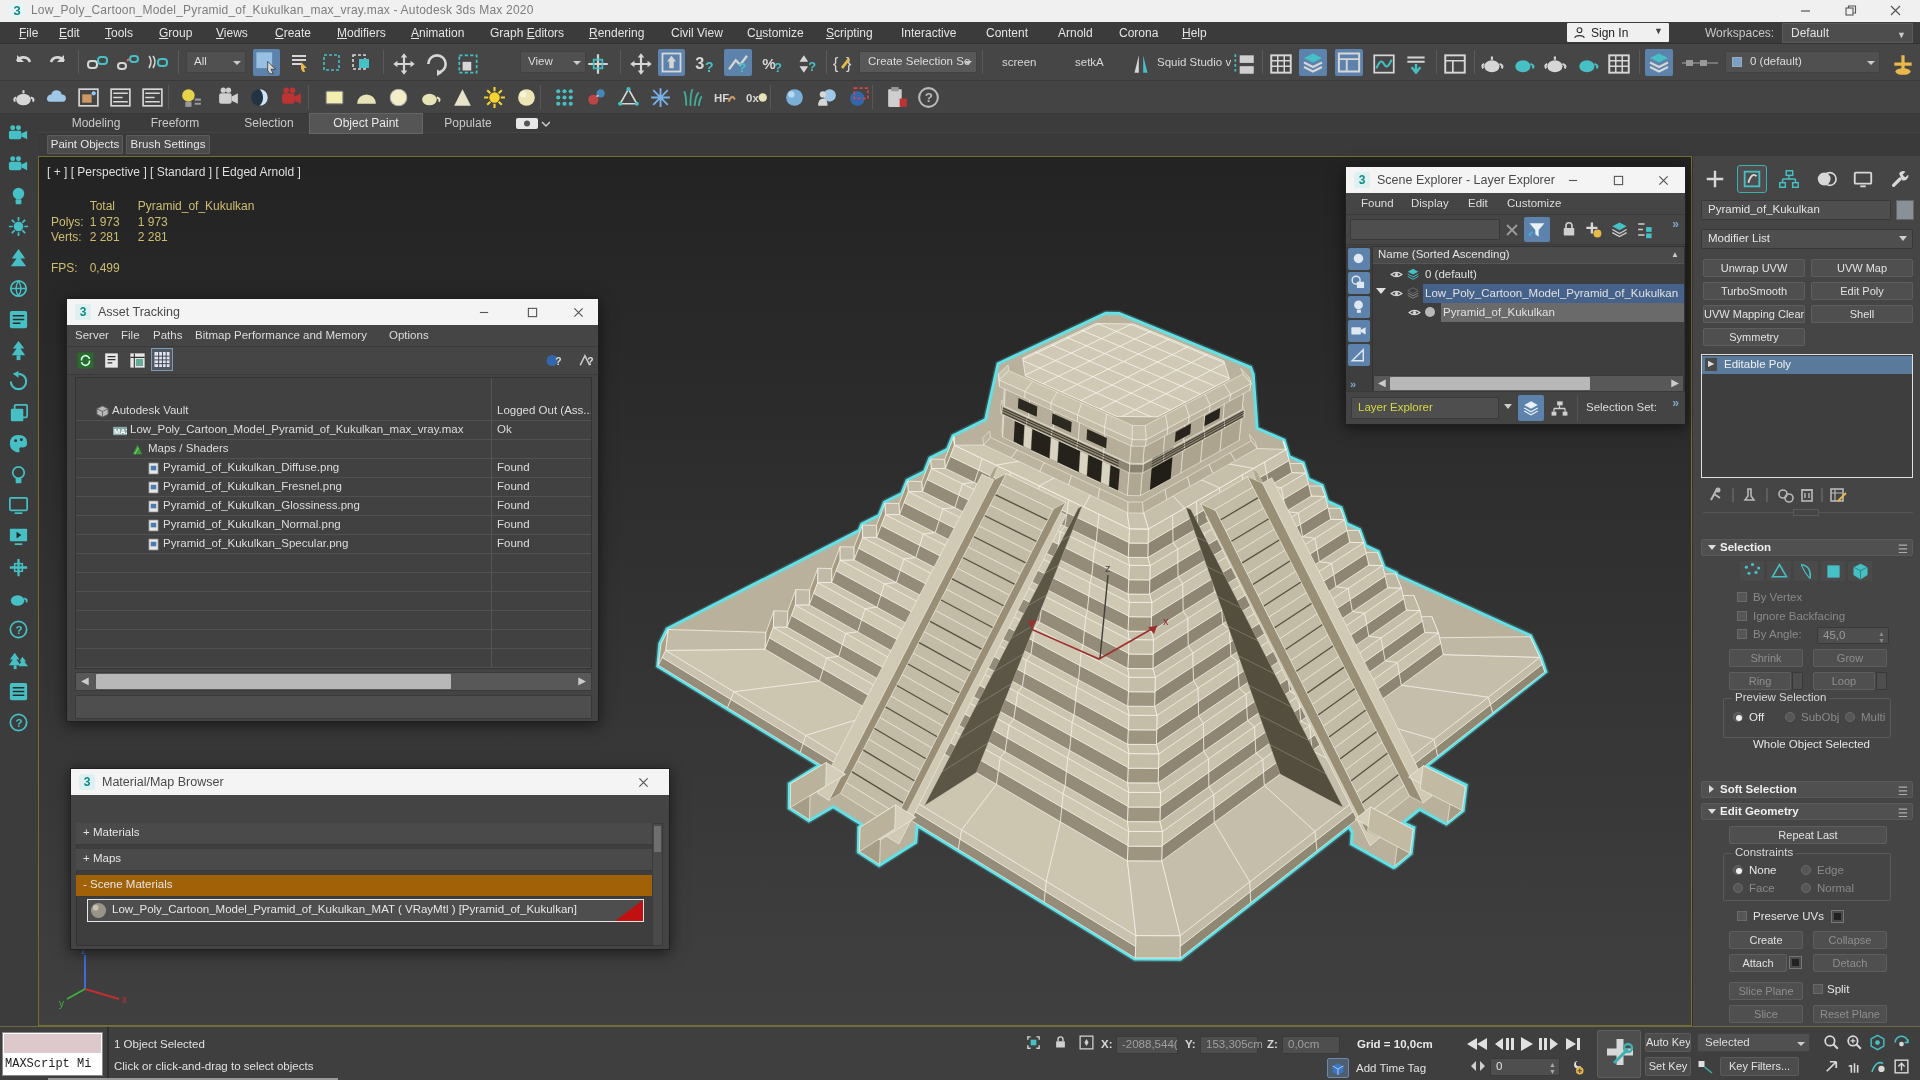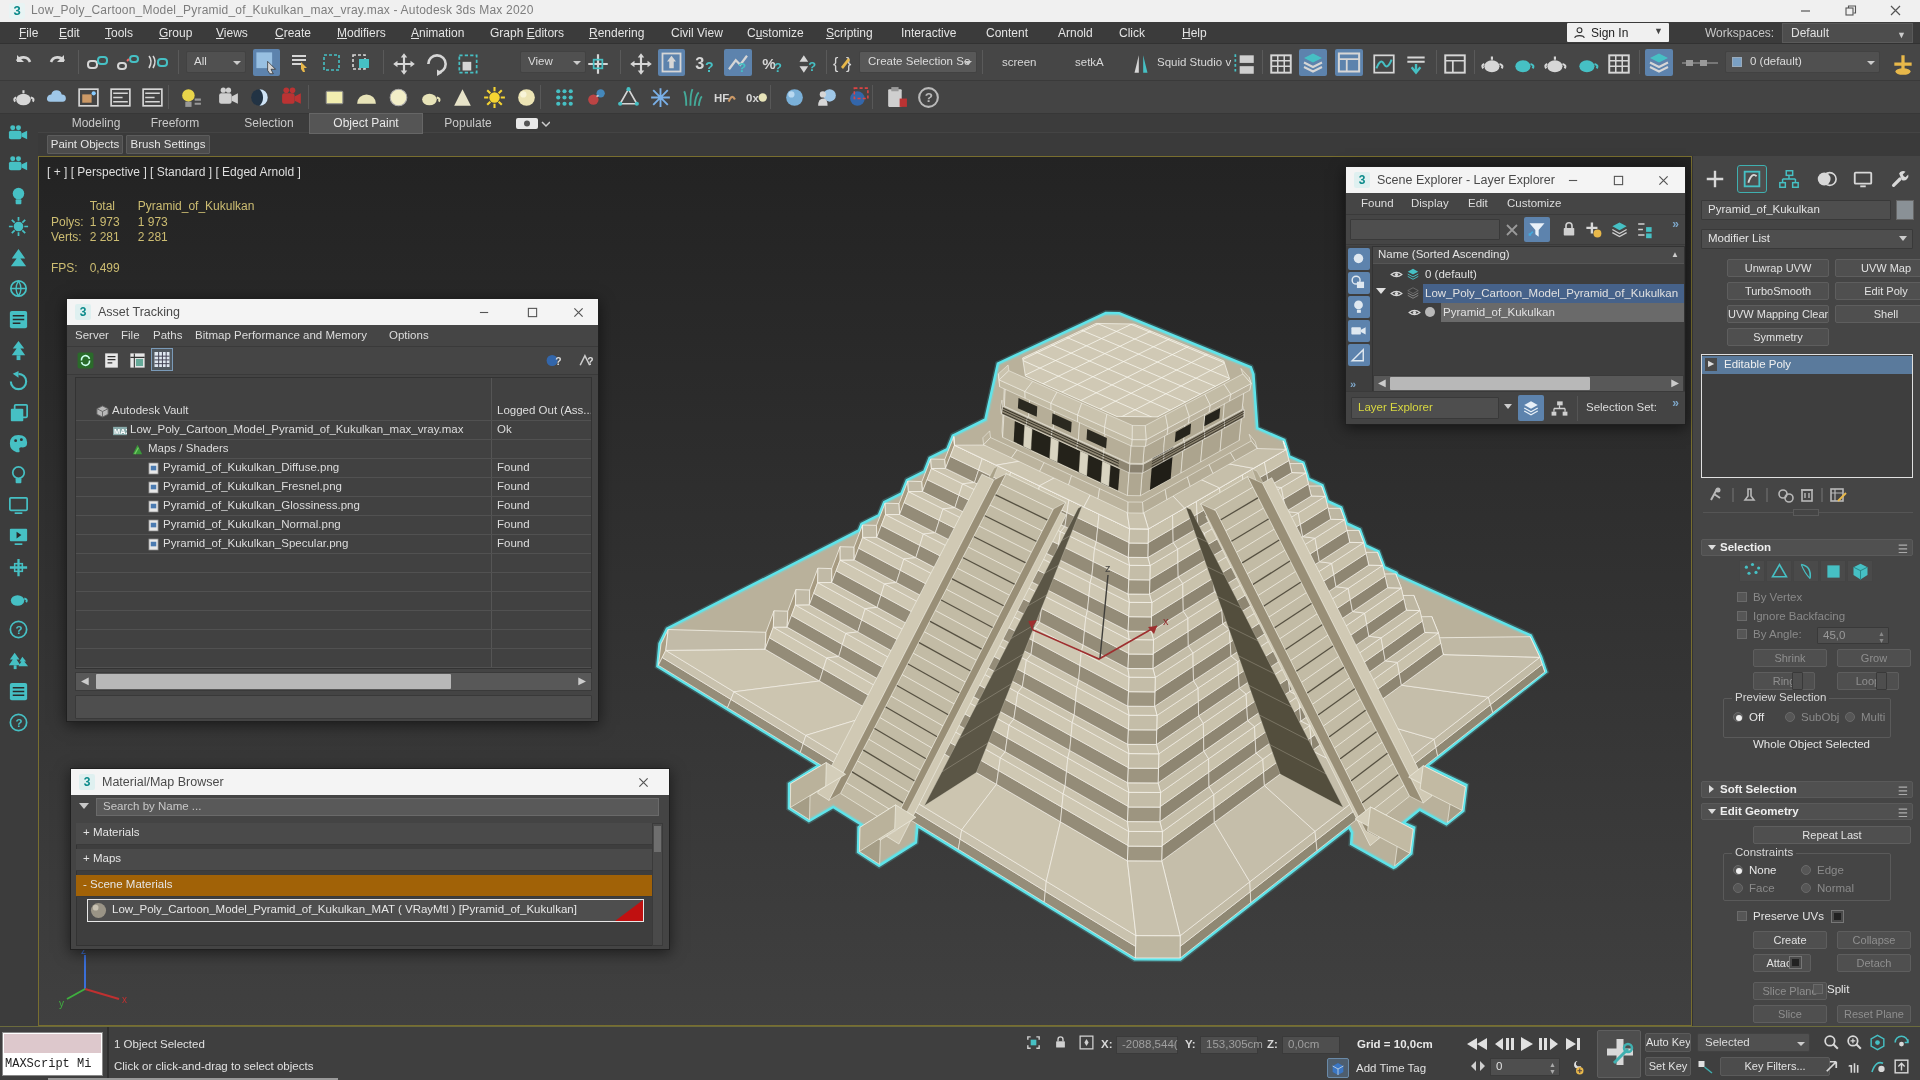--- a/index.html
+++ b/index.html
@@ -48,21 +48,21 @@
 .atrow{position:absolute;width:100%;height:19px;border-bottom:1px solid #515151;color:#dddddd;font-size:11.5px;white-space:nowrap;overflow:hidden;}
 .atrow .st{position:absolute;left:421px;}
 #atvline{position:absolute;left:415px;top:0;width:1px;height:100%;background:#555;}
 .scrollh{position:absolute;background:#585858;border:1px solid #3a3a3a;}
 .scrollh .thumb{position:absolute;top:1px;height:15px;background:#b8b8b8;border-radius:1px;}
 .sarr{position:absolute;top:2px;color:#ccc;font-size:10px;}
 
 .serow{position:absolute;height:19px;color:#e0e0e0;font-size:11.5px;}
 
 #cmdpanel{left:1692px;top:156px;width:228px;height:870px;background:#454545;border-left:1px solid #333;}
-.cpbtn{position:absolute;height:18px;background:#4f4f4f;border:1px solid #5e5e5e;border-radius:2px;color:#e2e2e2;font-size:11px;text-align:center;padding-top:2px;white-space:nowrap;overflow:hidden;margin-left:24px;}
+.cpbtn{position:absolute;height:18px;background:#4f4f4f;border:1px solid #5e5e5e;border-radius:2px;color:#e2e2e2;font-size:11px;text-align:center;padding-top:2px;white-space:nowrap;overflow:hidden;}
 .cpbtn.dis{color:#8f8f8f;}
 .rollout{position:absolute;width:212px;height:17px;background:#505050;border:1px solid #5a5a5a;border-radius:2px;color:#efefef;font-size:11.5px;font-weight:bold;padding:1px 0 0 18px;}
 .chk{position:absolute;width:10px;height:10px;background:#565656;border:1px solid #6a6a6a;}
 .radio{position:absolute;width:10px;height:10px;background:#565656;border:1px solid #6a6a6a;border-radius:50%;}
 .radio.on::after{content:"";position:absolute;left:2px;top:2px;width:6px;height:6px;border-radius:50%;background:#f0f0f0;}
 .cplab{position:absolute;color:#bdbdbd;font-size:11.5px;}
 .cplab.dis{color:#8a8a8a;}
 .group{position:absolute;border:1px solid #5a5a5a;border-radius:2px;}
 .group .glab{position:absolute;left:8px;top:-8px;background:#454545;padding:0 3px;color:#d8d8d8;font-size:11.5px;}
 
@@ -94,21 +94,21 @@
     <span class="mi" style="left:337px"><u>M</u>odifiers</span>
     <span class="mi" style="left:411px"><u>A</u>nimation</span>
     <span class="mi" style="left:490px">Graph <u>E</u>ditors</span>
     <span class="mi" style="left:589px"><u>R</u>endering</span>
     <span class="mi" style="left:671px">Civil View</span>
     <span class="mi" style="left:747px">C<u>u</u>stomize</span>
     <span class="mi" style="left:826px"><u>S</u>cripting</span>
     <span class="mi" style="left:901px">Interactive</span>
     <span class="mi" style="left:986px">Content</span>
     <span class="mi" style="left:1058px">Arnold</span>
-    <span class="mi" style="left:1119px">Click</span>
+    <span class="mi" style="left:1119px">Corona</span>
     <span class="mi" style="left:1182px"><u>H</u>elp</span>
     <div id="signin">
       <svg style="position:absolute;left:6px;top:3px" width="13" height="13" viewBox="0 0 14 14">
         <circle cx="7" cy="4.5" r="2.6" fill="none" stroke="#333" stroke-width="1.2"></circle>
         <path d="M2 13 C2 9.5 12 9.5 12 13" fill="none" stroke="#333" stroke-width="1.2"></path>
       </svg>
       <span style="position:absolute;left:24px;top:3px">Sign In</span>
       <span style="position:absolute;right:6px;top:3px;color:#444;font-size:9px">▼</span>
     </div>
 <span id="wslabel">Workspaces:</span>
@@ -1351,24 +1351,20 @@
     <div class="sunken" style="position:absolute;left:8px;top:396px;width:517px;height:24px"></div>
   </div>
 <div class="win" style="left:70px;top:768px;width:600px;height:182px">
     <div class="wtitle">
       <div class="logo">3</div>
       <div class="t">Material/Map Browser</div>
 <svg style="position:absolute;left:567px;top:8px" width="11" height="11" viewBox="0 0 12 12">
         <path d="M1.5 1.5 L10.5 10.5 M10.5 1.5 L1.5 10.5" stroke="#555" stroke-width="1.3"></path>
       </svg>
     </div>
-    <div style="position:relative;height:25px;background:#444">
-      <span style="position:absolute;left:8px;top:8px;width:0;height:0;border-left:5px solid transparent;border-right:5px solid transparent;border-top:6px solid #c8c8c8"></span>
-      <div style="position:absolute;left:25px;top:3px;width:563px;height:18px;background:#595959;border:1px solid #6a6a6a;color:#c9c9c9;font-size:11.5px;padding:1px 0 0 6px">Search by Name ...</div>
-    </div>
     <div style="position:absolute;left:5px;top:54px;width:578px;height:123px;background:#3e3e3e;border:1px solid #333"></div>
     <div style="position:absolute;left:5px;top:54px;width:578px;height:22px;background:#4a4a4a;border-bottom:1px solid #3a3a3a;color:#e4e4e4;font-size:11.5px">
       <span style="position:absolute;left:7px;top:3px">+ Materials</span>
     </div>
     <div style="position:absolute;left:5px;top:80px;width:578px;height:22px;background:#4a4a4a;border-bottom:1px solid #3a3a3a;color:#e4e4e4;font-size:11.5px">
       <span style="position:absolute;left:7px;top:3px">+ Maps</span>
     </div>
     <div style="position:absolute;left:5px;top:106px;width:578px;height:22px;background:#a16207;border-bottom:1px solid #3a3a3a;color:#e4e4e4;font-size:11.5px">
       <span style="position:absolute;left:7px;top:3px">- Scene Materials</span>
     </div>
@@ -1746,21 +1742,21 @@
         <circle cx="26" cy="13" r="4" fill="none" stroke="#3fb0b0" stroke-width="2.5"></circle>
       </svg>
     </div>
     <div class="sbtn" style="left:1645px;top:6px;width:46px;height:19px;padding-top:2px">Auto Key</div>
     <div class="sbtn" style="left:1645px;top:30px;width:46px;height:19px;padding-top:2px">Set Key</div>
     <div class="drop" style="left:1697px;top:6px;width:113px;height:19px;padding:2px 0 0 7px">Selected<span class="arr"></span></div>
     <svg style="position:absolute;left:1697px;top:32px" width="18" height="16" viewBox="0 0 24 20">
       <rect x="2" y="2" width="8" height="8" fill="#e0e0e0"></rect>
       <path d="M10 10 L20 18" stroke="#3fb0b0" stroke-width="2"></path>
     </svg>
-    <div class="sbtn" style="left:1720px;top:30px;width:110px;height:19px;padding-top:2px">Key Filters...</div>
+    <div class="sbtn" style="left:1720px;top:30px;width:79px;height:19px;padding-top:2px">Key Filters...</div>
     <svg style="position:absolute;left:1822px;top:6px" width="19" height="19" viewBox="0 0 24 24">
       <circle cx="10" cy="10" r="6" fill="none" stroke="#d8d8d8" stroke-width="2.2"></circle>
       <path d="M14 14 L20 20" stroke="#d8d8d8" stroke-width="2.6"></path>
     </svg>
     <svg style="position:absolute;left:1845px;top:6px" width="19" height="19" viewBox="0 0 24 24">
       <circle cx="10" cy="10" r="6" fill="none" stroke="#d8d8d8" stroke-width="2.2"></circle>
       <path d="M14 14 L20 20" stroke="#d8d8d8" stroke-width="2.6"></path>
       <path d="M7 10 H13 M10 7 V13" stroke="#d8d8d8" stroke-width="1.6"></path>
     </svg>
     <svg style="position:absolute;left:1868px;top:6px" width="19" height="19" viewBox="0 0 24 24">

